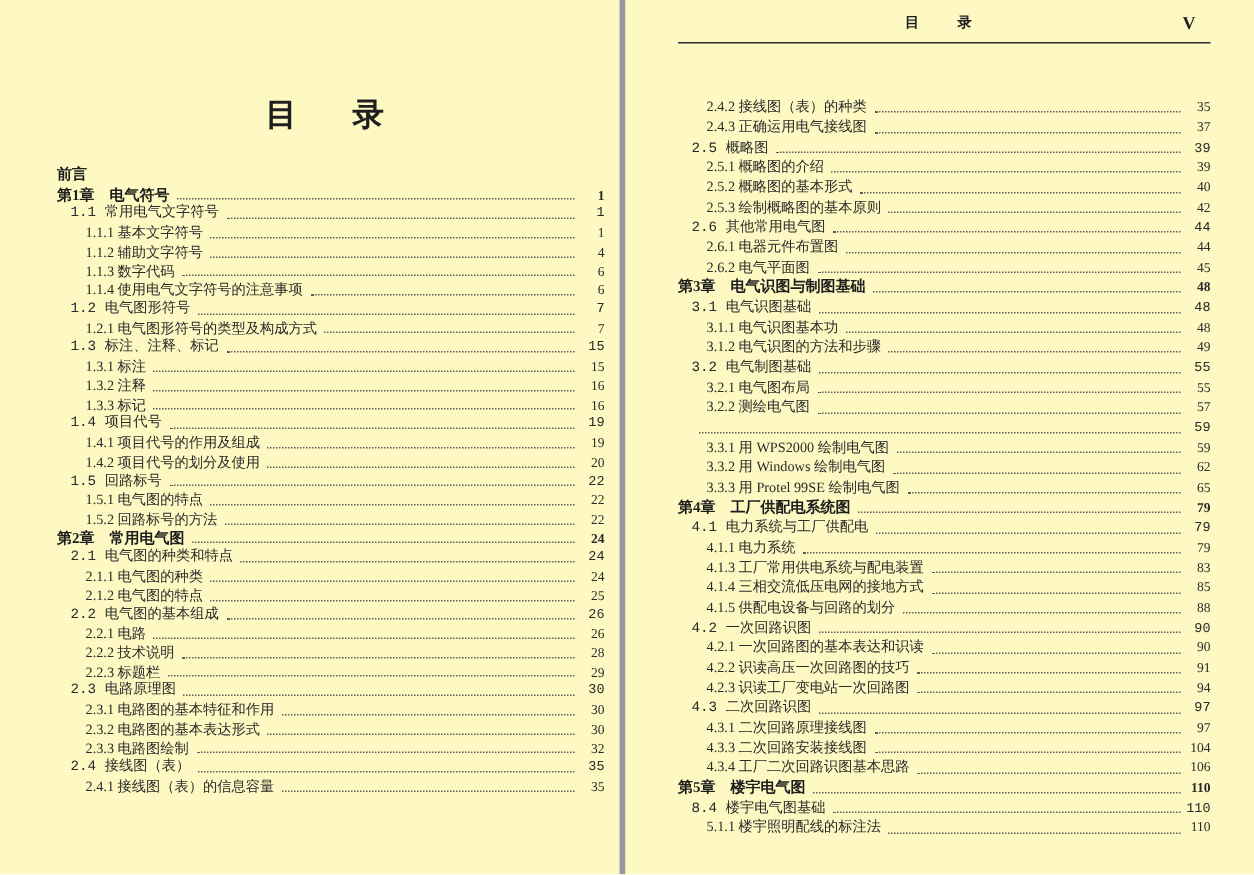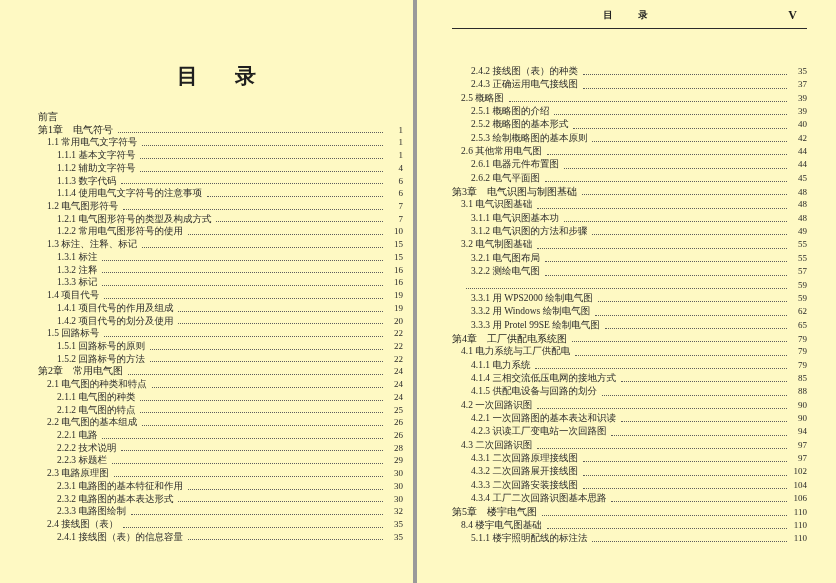--- a/index.html
+++ b/index.html
@@ -44,23 +44,23 @@
   .toc-list{position:absolute;}
   .toc-list-left{left:38px;right:10px;top:111px;}
   .toc-list-right{left:35px;right:29px;top:38px;margin-top:27px;}
   .toc-row{
     display:flex;align-items:baseline;
     font-size:9.5px;white-space:nowrap;
     color:#2a2a2a;
   }
   .toc-list-left .toc-row{height:12.72px;line-height:12.72px;}
   .toc-list-right .toc-row{height:13.35px;line-height:13.35px;}
-  .toc-row.lv1{padding-left:9px;}
+  .toc-row.lv1{padding-left:9px;font-family:Liberation Mono, monospace;}
   .toc-row.lv2{padding-left:19px;}
-  .toc-row.bold{font-weight:normal;font-size:10px;color:#1d1d1d;}
+  .toc-row.bold{font-weight:bold;font-size:10px;color:#1d1d1d;}
   .toc-label{flex:0 0 auto;}
   .leader{
     flex:1 1 auto;
     align-self:flex-end;
     border-bottom:1.4px dotted #5d5d5d;
     margin:0 4px 3px 5px;
     min-width:8px;
   }
   .toc-page{flex:0 0 auto;min-width:16px;text-align:right;font-size:9px;color:#2a2a2a;}
 </style>
@@ -108,25 +108,20 @@
         <div class="toc-row lv1">
           <span class="toc-label">1.2  电气图形符号</span>
           <span class="leader"></span>
           <span class="toc-page">7</span>
         </div>
         <div class="toc-row lv2">
           <span class="toc-label">1.2.1  电气图形符号的类型及构成方式</span>
           <span class="leader"></span>
           <span class="toc-page">7</span>
         </div>
-        <div class="toc-row lv2">
-          <span class="toc-label">1.2.2  常用电气图形符号的使用</span>
-          <span class="leader"></span>
-          <span class="toc-page">10</span>
-        </div>
         <div class="toc-row lv1">
           <span class="toc-label">1.3  标注、注释、标记</span>
           <span class="leader"></span>
           <span class="toc-page">15</span>
         </div>
         <div class="toc-row lv2">
           <span class="toc-label">1.3.1  标注</span>
           <span class="leader"></span>
           <span class="toc-page">15</span>
         </div>
@@ -154,21 +149,21 @@
           <span class="toc-label">1.4.2  项目代号的划分及使用</span>
           <span class="leader"></span>
           <span class="toc-page">20</span>
         </div>
         <div class="toc-row lv1">
           <span class="toc-label">1.5  回路标号</span>
           <span class="leader"></span>
           <span class="toc-page">22</span>
         </div>
         <div class="toc-row lv2">
-          <span class="toc-label">1.5.1  回路标号的原则</span>
+          <span class="toc-label">1.5.1  电气图的特点</span>
           <span class="leader"></span>
           <span class="toc-page">22</span>
         </div>
         <div class="toc-row lv2">
           <span class="toc-label">1.5.2  回路标号的方法</span>
           <span class="leader"></span>
           <span class="toc-page">22</span>
         </div>
         <div class="toc-row lv0 bold">
           <span class="toc-label">第2章　常用电气图</span>
@@ -360,58 +355,63 @@
           <span class="toc-label">4.1  电力系统与工厂供配电</span>
           <span class="leader"></span>
           <span class="toc-page">79</span>
         </div>
         <div class="toc-row lv2">
           <span class="toc-label">4.1.1  电力系统</span>
           <span class="leader"></span>
           <span class="toc-page">79</span>
         </div>
         <div class="toc-row lv2">
+          <span class="toc-label">4.1.3  工厂常用供电系统与配电装置</span>
+          <span class="leader"></span>
+          <span class="toc-page">83</span>
+        </div>
+        <div class="toc-row lv2">
           <span class="toc-label">4.1.4  三相交流低压电网的接地方式</span>
           <span class="leader"></span>
           <span class="toc-page">85</span>
         </div>
         <div class="toc-row lv2">
           <span class="toc-label">4.1.5  供配电设备与回路的划分</span>
           <span class="leader"></span>
           <span class="toc-page">88</span>
         </div>
         <div class="toc-row lv1">
           <span class="toc-label">4.2  一次回路识图</span>
           <span class="leader"></span>
           <span class="toc-page">90</span>
         </div>
         <div class="toc-row lv2">
           <span class="toc-label">4.2.1  一次回路图的基本表达和识读</span>
           <span class="leader"></span>
           <span class="toc-page">90</span>
         </div>
         <div class="toc-row lv2">
+          <span class="toc-label">4.2.2  识读高压一次回路图的技巧</span>
+          <span class="leader"></span>
+          <span class="toc-page">91</span>
+        </div>
+        <div class="toc-row lv2">
           <span class="toc-label">4.2.3  识读工厂变电站一次回路图</span>
           <span class="leader"></span>
           <span class="toc-page">94</span>
         </div>
         <div class="toc-row lv1">
           <span class="toc-label">4.3  二次回路识图</span>
           <span class="leader"></span>
           <span class="toc-page">97</span>
         </div>
         <div class="toc-row lv2">
           <span class="toc-label">4.3.1  二次回路原理接线图</span>
           <span class="leader"></span>
           <span class="toc-page">97</span>
-        </div>
-        <div class="toc-row lv2">
-          <span class="toc-label">4.3.2  二次回路展开接线图</span>
-          <span class="leader"></span>
-          <span class="toc-page">102</span>
         </div>
         <div class="toc-row lv2">
           <span class="toc-label">4.3.3  二次回路安装接线图</span>
           <span class="leader"></span>
           <span class="toc-page">104</span>
         </div>
         <div class="toc-row lv2">
           <span class="toc-label">4.3.4  工厂二次回路识图基本思路</span>
           <span class="leader"></span>
           <span class="toc-page">106</span>

